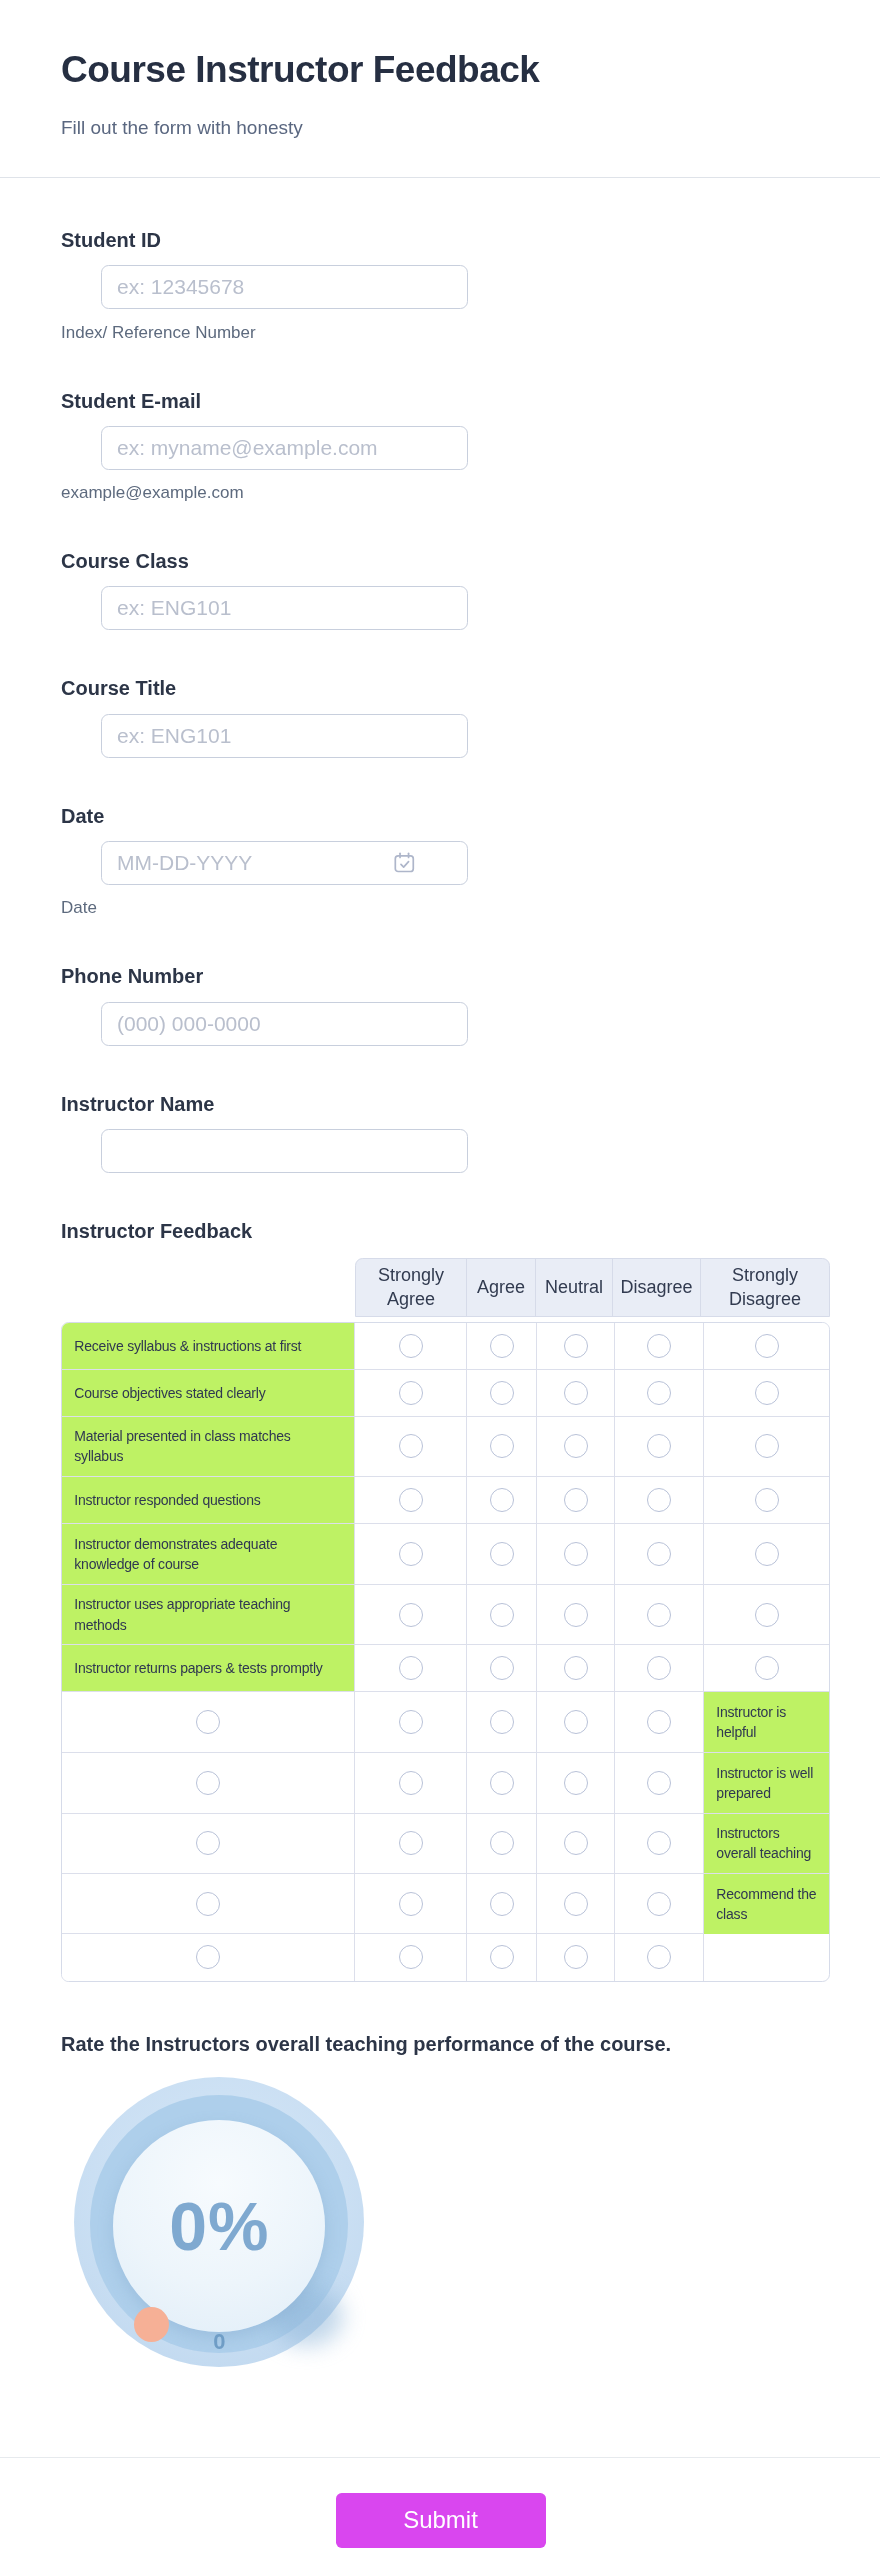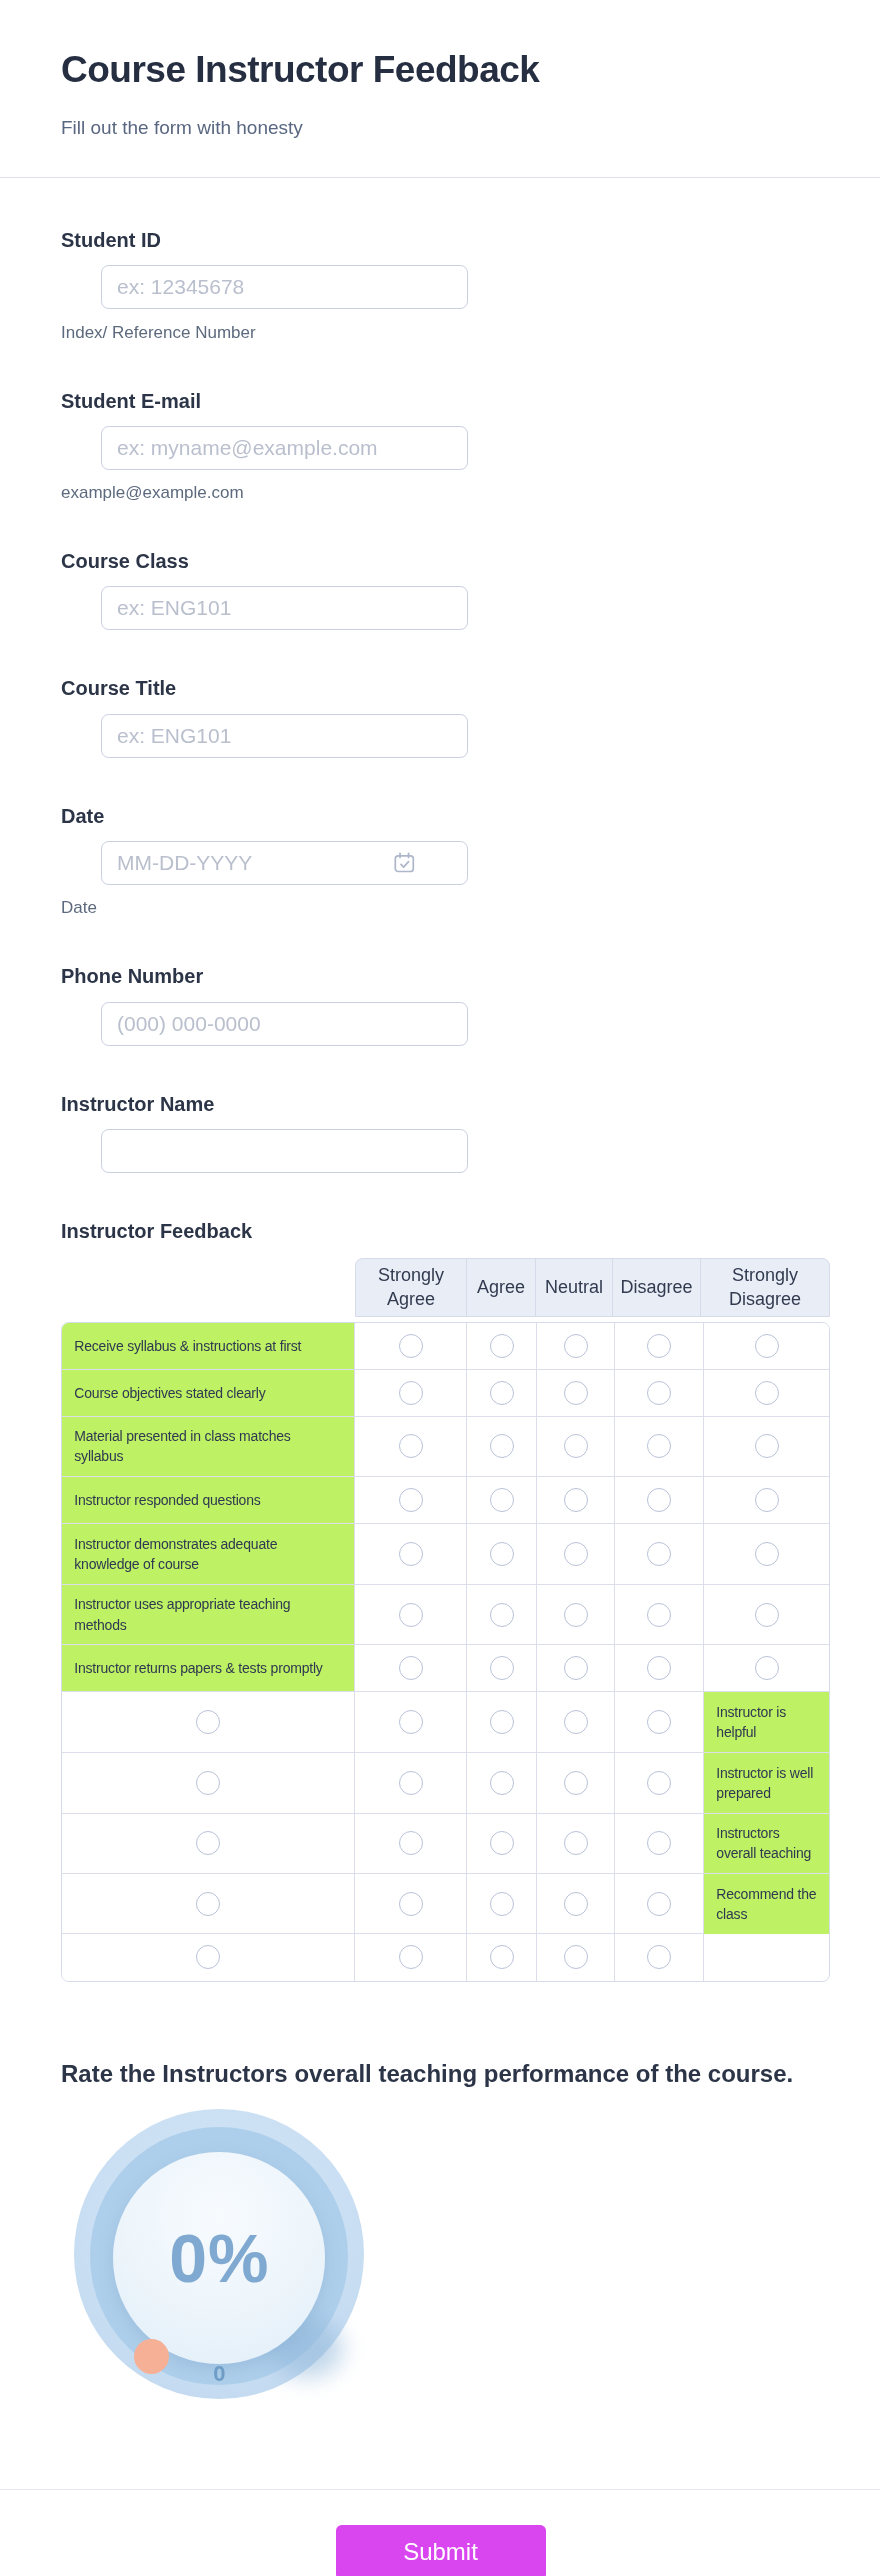--- a/index.html
+++ b/index.html
@@ -62,21 +62,21 @@
     font-size:14px; font-weight:500; color:#2f3850; letter-spacing:-0.2px; line-height:1.45;
   }
   .mx-body > .mx-cell:nth-child(6n){ border-right:none; }
   .mx-body > .mx-cell:nth-last-child(-n+6){ border-bottom:none; }
   .radio {
     width:24px; height:24px; border-radius:50%;
     border:1.4px solid #b9c2d8; background:#fff; cursor:pointer;
   }
 
   
-  .dque { margin-top:78px; font-size:24px; font-weight:600; color:#2c3547; }
+  .dque { margin-top:51px; font-size:20px; font-weight:600; color:#2c3547; }
   .dial-wrap { position:relative; width:290px; height:290px; margin:21px 0 0 13.3px; }
   .d-outer { position:absolute; inset:0; border-radius:50%;
     background:radial-gradient(circle at 50% 38%, #d6e7f7 0%, #cadff3 55%, #bdd6ee 100%); }
   .d-track { position:absolute; left:16px; top:18px; width:258px; height:258px; border-radius:50%;
     background:#aecfeb; }
   .d-blob { position:absolute; left:197px; top:210px; width:72px; height:59px; border-radius:50%;
     background:#8fb6d9; filter:blur(11.4px); opacity:.55; }
   .d-face { position:absolute; left:39px; top:43px; width:212px; height:212px; border-radius:50%;
     background:radial-gradient(circle at 50% 30%, #f7fbfe 0%, #edf5fb 55%, #e0edf8 100%);
     box-shadow:0 5.7px 15px rgba(110,150,190,.28);

